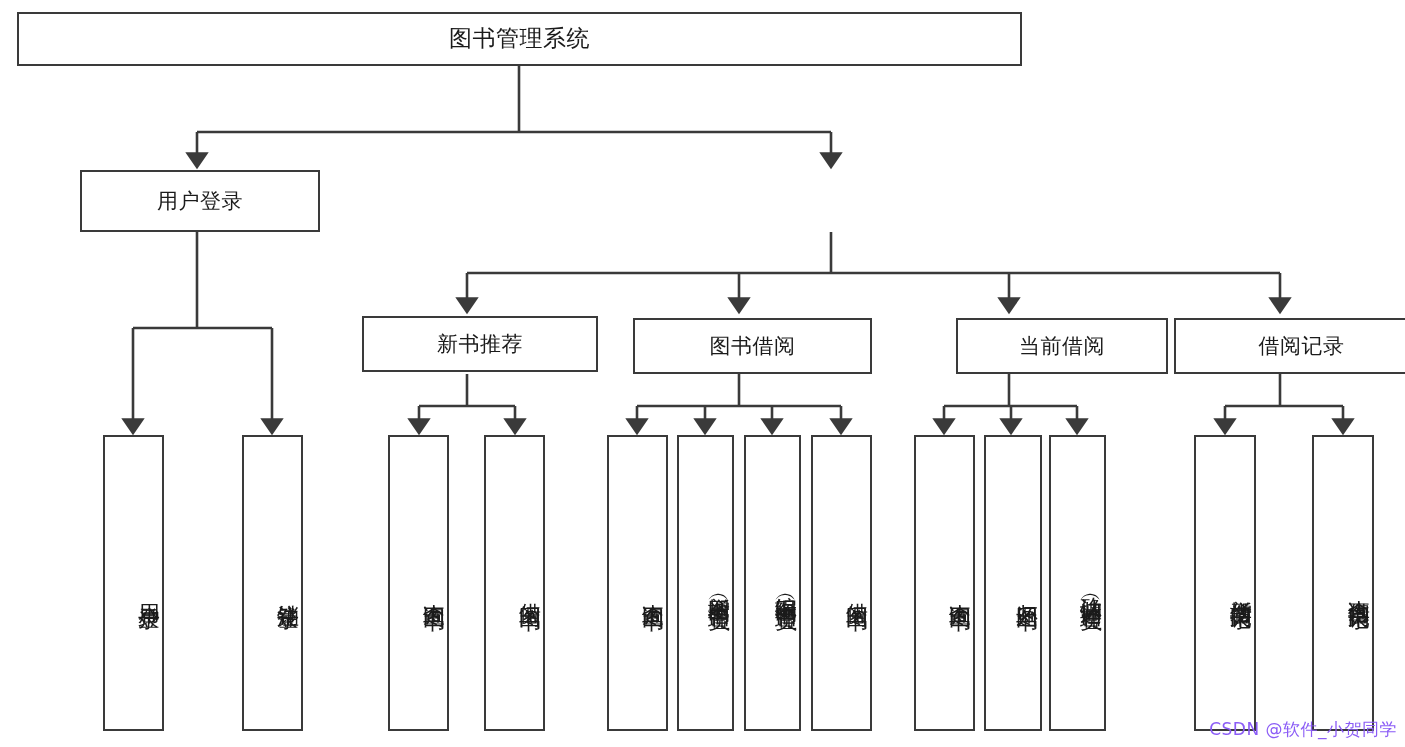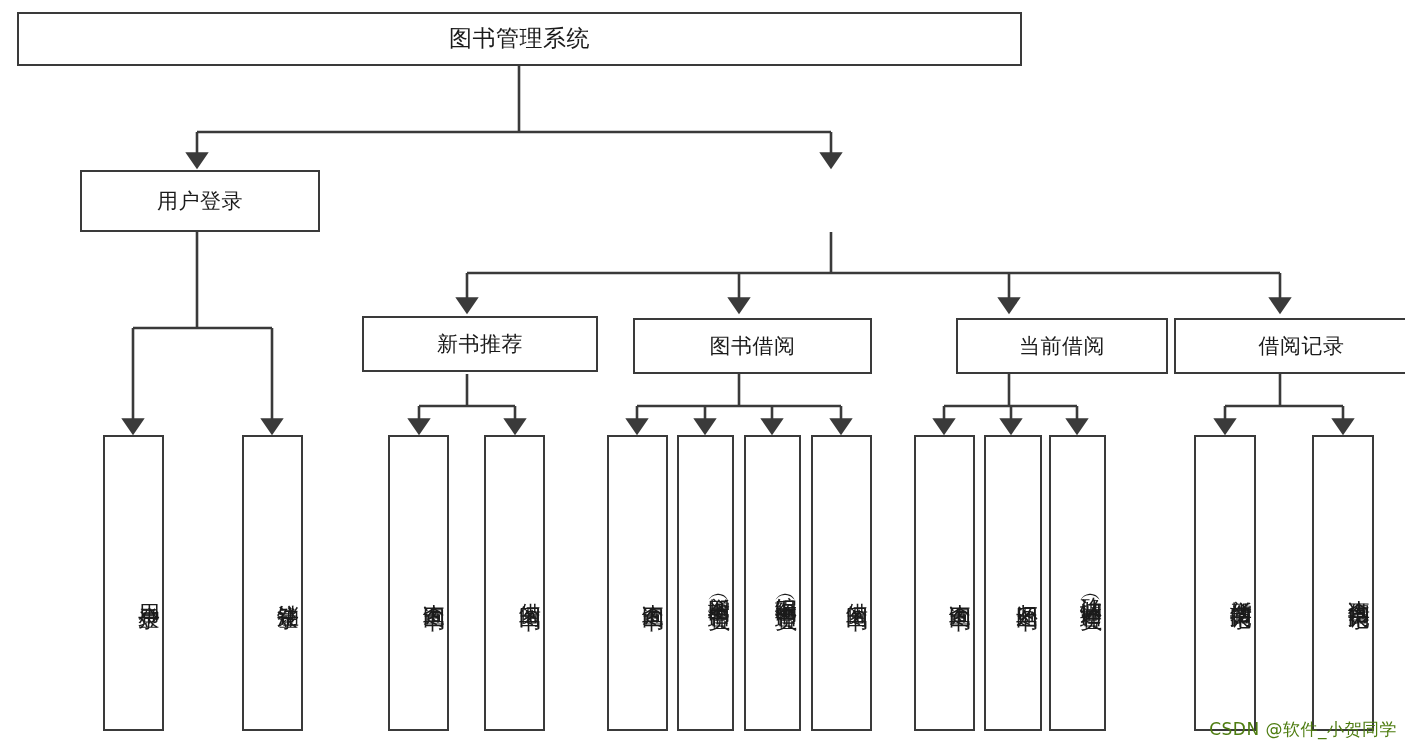--- a/index.html
+++ b/index.html
@@ -58,21 +58,21 @@
     white-space: pre-line;
   }
   #root-node {
     font-size: 23px;
   }
   #watermark {
     position: absolute;
     right: 8px;
     bottom: 6px;
     font-size: 17px;
-    color: #4d7c0f;
+    color: #8b5cf6;
     letter-spacing: 0.5px;
     white-space: nowrap;
   }
 </style>
 </head>
 <body>
 
 <div id="diagram-root">
 
   <svg id="edge-layer" viewBox="0 0 1405 747" width="1405" height="747" xmlns="http://www.w3.org/2000/svg">

